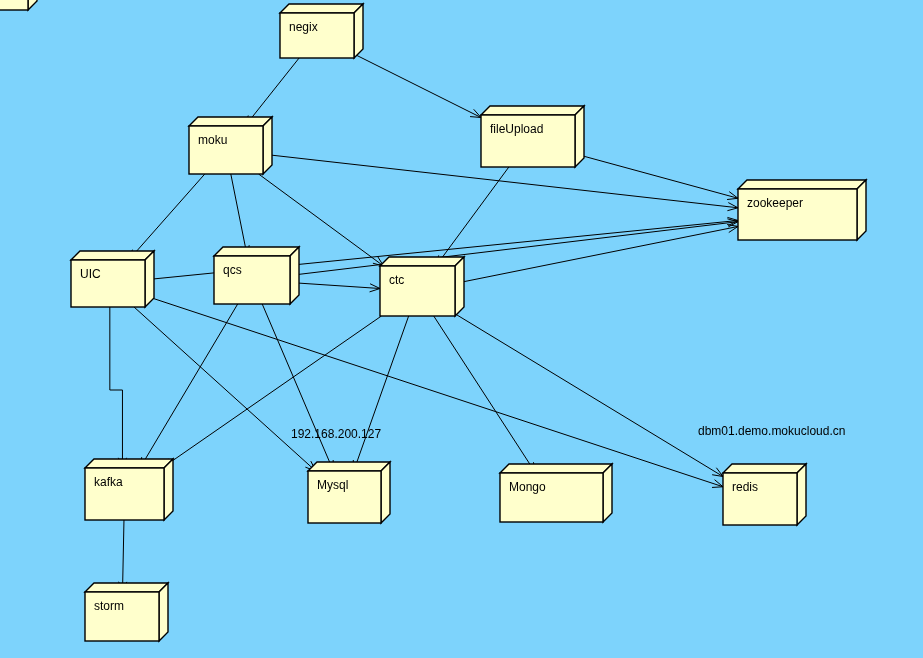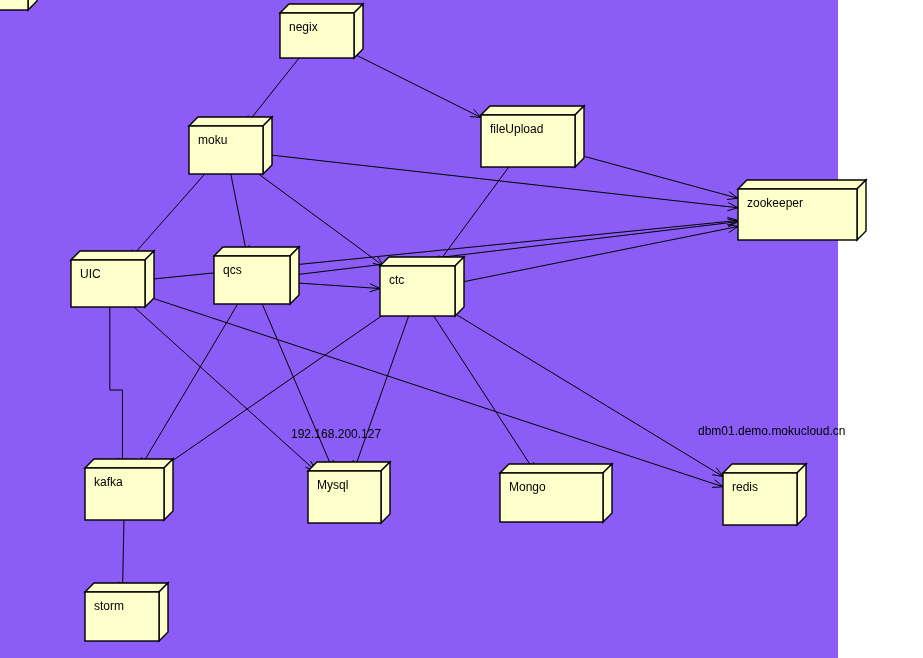--- a/index.html
+++ b/index.html
@@ -9,23 +9,23 @@
     background: #ffffff;
   }
   body {
     width: 923px;
     height: 658px;
     overflow: hidden;
     font-family: "Liberation Sans", "DejaVu Sans", sans-serif;
   }
   #diagram-canvas {
     position: relative;
-    width: 838px;
+    width: 923px;
     height: 658px;
-    background: #8b5cf6;
+    background: #7dd3fc;
     text-align: center;
   }
   svg#graph {
     position: absolute;
     top: 0;
     left: 0;
     width: 923px;
     height: 658px;
     display: block;
     shape-rendering: geometricPrecision;

